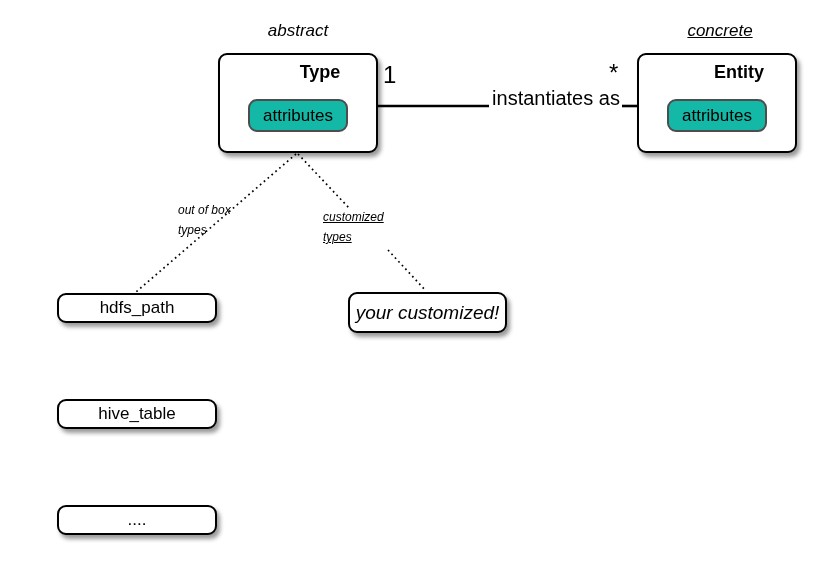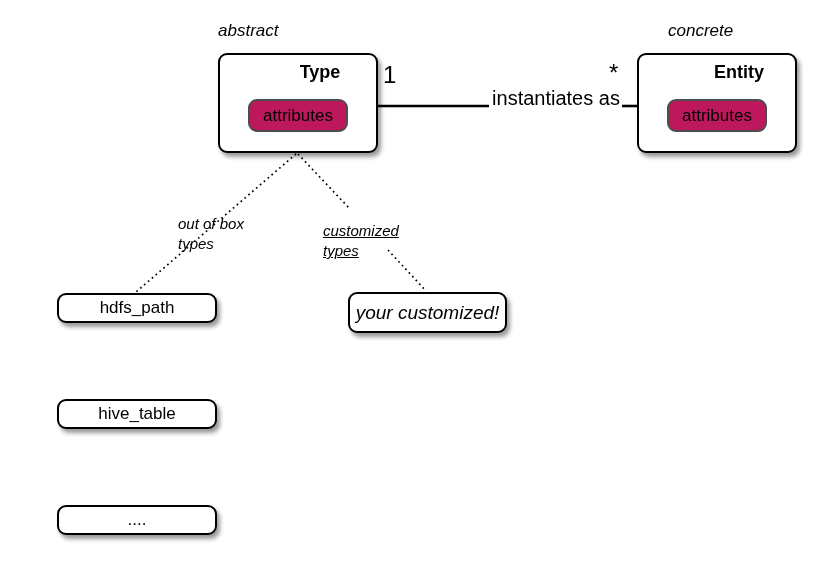--- a/index.html
+++ b/index.html
@@ -37,32 +37,33 @@
     font-weight: bold;
     font-size: 18px;
   }
   .attr-btn {
     position: absolute;
     left: 50%;
     top: 44px;
     transform: translateX(-50%);
     width: 100px;
     height: 33px;
-    background: #be185d;
+    background: #14b8a6;
     border: 2px solid #4d4d4d;
     border-radius: 9px;
     display: flex;
     align-items: center;
     justify-content: center;
     font-size: 17px;
   }
 
   .stereotype {
     position: absolute;
     width: 160px;
+    text-align: center;
     font-style: italic;
     font-size: 17px;
     line-height: 20px;
   }
 
   .cardinality {
     position: absolute;
     font-size: 24px;
     line-height: 24px;
   }
@@ -74,24 +75,23 @@
     width: 134px;
     text-align: center;
     font-size: 20px;
     line-height: 18px;
     white-space: nowrap;
   }
 
   .branch-label {
     position: absolute;
     font-style: italic;
-    font-size: 15px;
+    font-size: 12px;
     line-height: 20px;
     white-space: pre-line;
-    margin-top: 14px;
   }
 
   
   .leaf-node {
     position: absolute;
     left: 57px;
     width: 160px;
     height: 30px;
     background: #ffffff;
     border: 2.5px solid #000000;
@@ -117,21 +117,21 @@
     <line x1="378" y1="106" x2="489" y2="106" stroke="#000" stroke-width="2.6"></line>
     <line x1="622" y1="106" x2="637" y2="106" stroke="#000" stroke-width="2.6"></line>
 
     <line x1="296" y1="154" x2="136" y2="292" stroke="#000" stroke-width="1.7" stroke-dasharray="1.7 3.4"></line>
 
     <line x1="298" y1="154" x2="349" y2="208" stroke="#000" stroke-width="1.7" stroke-dasharray="1.7 3.4"></line>
     <line x1="388" y1="250" x2="426" y2="291" stroke="#000" stroke-width="1.7" stroke-dasharray="1.7 3.4"></line>
   </svg>
 
   <div class="stereotype" style="left:218px; top:21px;">abstract</div>
-  <div class="stereotype" style="left:668px; top:21px;">concrete</div>
+  <div class="stereotype" style="left:640px; top:21px;text-decoration:underline;">concrete</div>
 
   <div class="class-node" style="left:218px; top:53px;">
     <div class="class-title">Type</div>
     <div class="attr-btn">attributes</div>
   </div>
 
   <div class="class-node" style="left:637px; top:53px;">
     <div class="class-title">Entity</div>
     <div class="attr-btn">attributes</div>
   </div>

